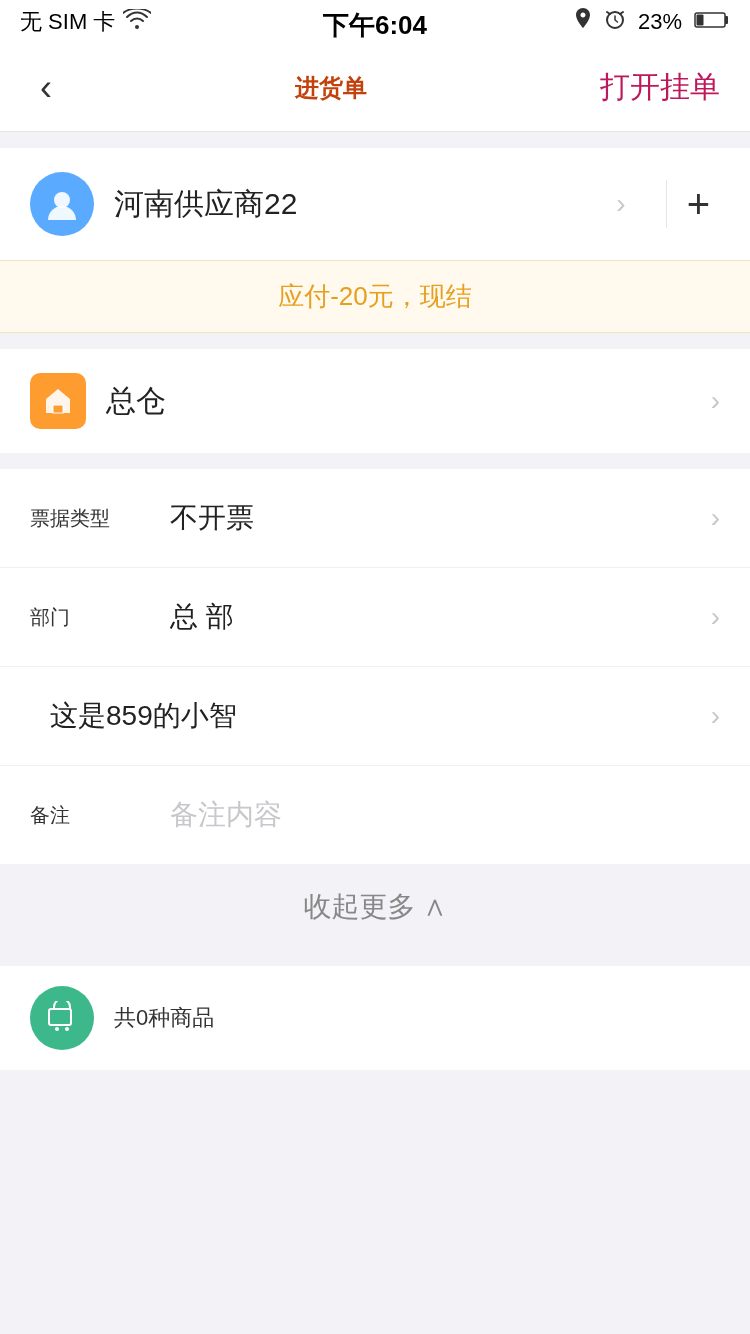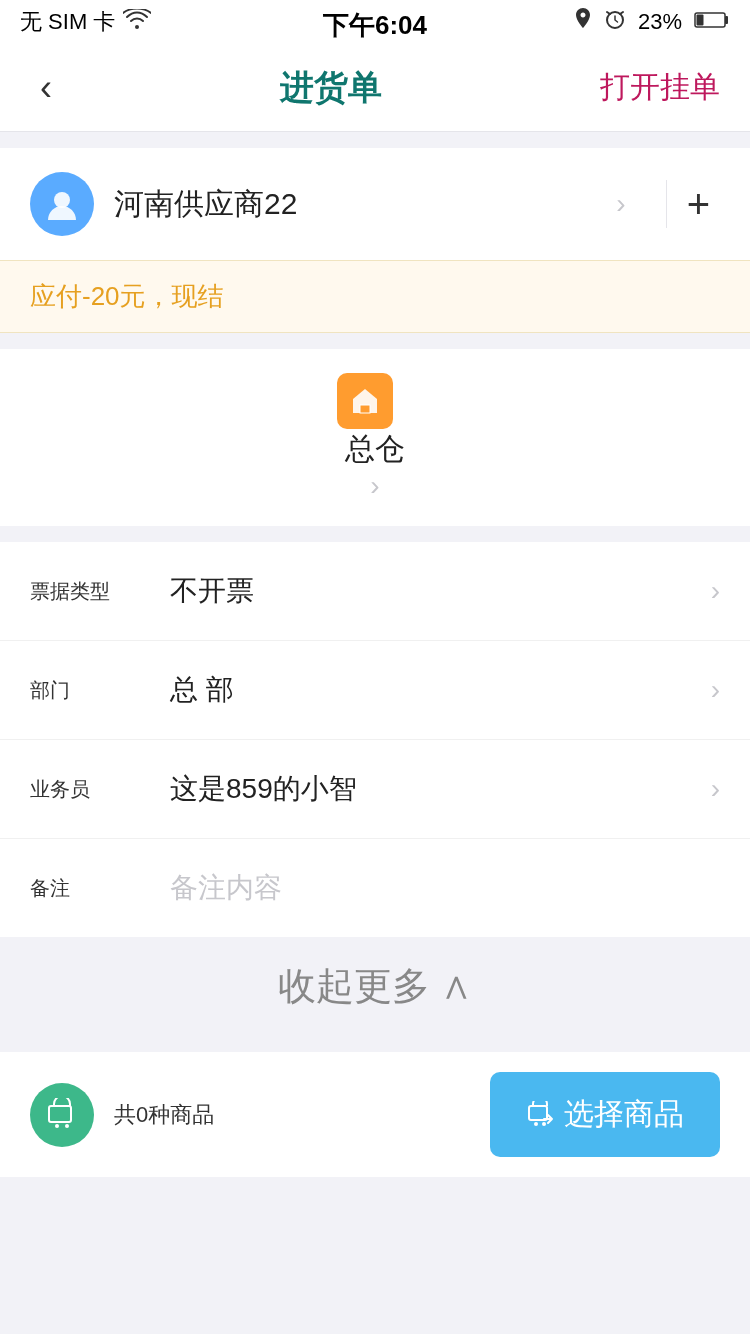--- a/index.html
+++ b/index.html
@@ -54,23 +54,23 @@
       padding: 0 30px;
       border-bottom: 1px solid #e5e5ea;
     }
     .nav-back {
       font-size: 36px;
       color: #333;
       cursor: pointer;
       padding: 10px;
     }
     .nav-title {
-      font-size: 34px;
+      font-size: 24px;
       font-weight: 600;
-      color: #0f766e;
+      color: #c2410c;
     }
     .nav-action {
       font-size: 30px;
       color: #be185d;
       cursor: pointer;
     }
 
     
     .card {
       background: #fff;
@@ -119,30 +119,30 @@
     }
 
     
     .notice-bar {
       background: #fff9ee;
       padding: 18px 30px;
       font-size: 26px;
       color: #e6a020;
       border-top: 1px solid #f0e4c0;
       border-bottom: 1px solid #f0e4c0;
+      text-align: center;
     }
 
     
     .warehouse-row {
       display: flex;
       align-items: center;
       padding: 24px 30px;
       background: #fff;
       margin-top: 16px;
-      flex-direction: column;
     }
     .warehouse-icon {
       width: 56px;
       height: 56px;
       border-radius: 10px;
       background: #ff9c2f;
       display: flex;
       align-items: center;
       justify-content: center;
       margin-right: 20px;
@@ -189,21 +189,21 @@
       color: #c7c7cc;
     }
 
     
     .collapse-row {
       background: #f2f2f7;
       display: flex;
       align-items: flex-end;
       justify-content: center;
       padding: 24px 26px;
-      font-size: 38px;
+      font-size: 28px;
       color: #888;
       cursor: pointer;
       margin-top: 0;
     }
 
     
     .bottom-bar {
       background: #fff;
       margin-top: 16px;
       display: flex;
@@ -331,21 +331,20 @@
     <span class="chevron-right">›</span>
   </div>
 
   <div class="form-row">
     <span class="form-label">部门</span>
     <span class="form-value">总 部</span>
     <span class="chevron-right">›</span>
   </div>
 
   <div class="form-row">
-    <span class="form-label">业务员</span>
     <span class="form-value">这是859的小智</span>
     <span class="chevron-right">›</span>
   </div>
 
   <div class="form-row">
     <span class="form-label">备注</span>
     <span class="form-value placeholder">备注内容</span>
   </div>
 </div>
 
@@ -356,25 +355,15 @@
 <div class="bottom-bar">
   <div class="bottom-cart-icon">
     <svg width="34" height="34" viewBox="0 0 34 34" fill="none">
       <rect x="4" y="8" width="22" height="16" rx="2" stroke="#fff" stroke-width="2" fill="none"></rect>
       <path d="M9 8V6a8 8 0 0 1 16 0v2" stroke="#fff" stroke-width="2" fill="none"></path>
       <circle cx="12" cy="28" r="2" fill="#fff"></circle>
       <circle cx="22" cy="28" r="2" fill="#fff"></circle>
     </svg>
   </div>
   <span class="bottom-count">共0种商品</span>
-  <button class="select-btn">
-    <svg width="28" height="28" viewBox="0 0 28 28" fill="none">
-      <rect x="3" y="5" width="18" height="14" rx="2" stroke="#fff" stroke-width="2" fill="none"></rect>
-      <path d="M7 5V3a7 7 0 0 1 14 0v2" stroke="#fff" stroke-width="2" fill="none"></path>
-      <circle cx="10" cy="23" r="2" fill="#fff"></circle>
-      <circle cx="18" cy="23" r="2" fill="#fff"></circle>
-      <path d="M22 14l4 4-4 4M26 18H18" stroke="#fff" stroke-width="2" stroke-linecap="round" stroke-linejoin="round"></path>
-    </svg>
-    <span>选择商品</span>
-  </button>
 </div>
 
 <div class="gray-area"></div>
 
 </body></html>

